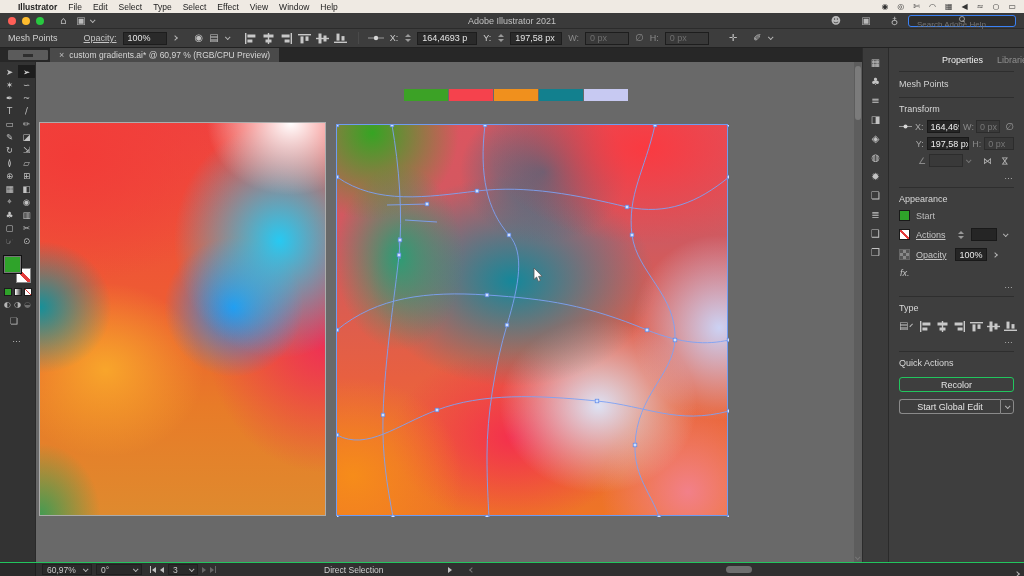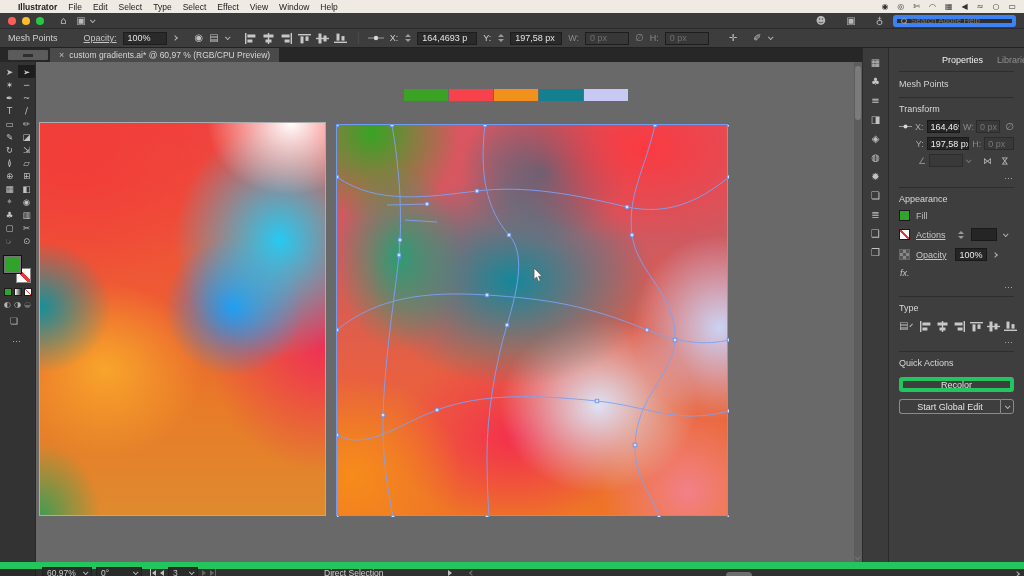--- a/index.html
+++ b/index.html
@@ -16,22 +16,22 @@
   .menu-item.app { font-weight:bold; }
   .menubar-right { margin-left:auto; display:flex; align-items:center; gap:9px; color:#333; font-size:8px; }
 
   
   .titlebar { position:absolute; left:0; top:13px; width:1024px; height:16px; background:#3a3a3a;
               border-bottom:1px solid #2b2b2b; display:flex; align-items:center; padding:0 8px; }
   .traffic { width:8px; height:8px; border-radius:50%; margin-right:6px; }
   .tb-ico { color:#b9b9b9; font-size:10px; margin-left:10px; line-height:1; }
   .tb-title { position:absolute; left:0; right:0; text-align:center; color:#c0c0c0; font-size:9px; pointer-events:none; }
   .titlebar-right { margin-left:auto; display:flex; align-items:center; gap:10px; z-index:2; }
-  .searchbox { display:flex; align-items:center; gap:4px; background:#2e2e2e; border:4px solid #3b82f6;
-               border-radius:3px; height:12px; width:123px; padding:0 4px; color:#8a8a8a; }
+  .searchbox { display:flex; align-items:center; gap:4px; background:#2e2e2e; border:1px solid #3b82f6;
+               border-radius:3px; height:12px; width:108px; padding:0 4px; color:#8a8a8a;flex-direction:column; }
   .searchbox input { background:transparent; border:none; outline:none; color:#9a9a9a; font-size:8px; width:90px;
                      font-family:"Liberation Sans",sans-serif; }
   .mag { position:relative; width:6px; height:6px; }
   .mag::before { content:""; position:absolute; left:0; top:0; width:4px; height:4px; border:1px solid #9a9a9a; border-radius:50%; }
   .mag::after { content:""; position:absolute; left:4px; top:4px; width:3px; height:1px; background:#9a9a9a; transform:rotate(45deg); transform-origin:0 0; }
 
   
   .controlbar { position:absolute; left:0; top:29px; width:1024px; height:19px; background:#3d3d3d;
                 border-bottom:1px solid #222; display:flex; align-items:center; padding:0 8px; gap:6px; color:#c5c5c5; }
   .cb-label { color:#cfcfcf; }
@@ -141,29 +141,29 @@
   .more { text-align:right; color:#b5b5b5; letter-spacing:1px; margin:2px 0 0 0; }
   .ap-row { display:flex; align-items:center; gap:6px; margin-bottom:7px; }
   .ap-swatch { width:11px; height:11px; border:1px solid #1a1a1a; }
   .checker { width:11px; height:11px; border:1px solid #666;
              background-image:linear-gradient(45deg,#888 25%,transparent 25%,transparent 75%,#888 75%),
                               linear-gradient(45deg,#888 25%,#555 25%,#555 75%,#888 75%);
              background-size:6px 6px; background-position:0 0,3px 3px; }
   .ap-box { background:#252525; border:1px solid #191919; height:13px; display:flex; align-items:center; padding:0 4px; color:#e8e8e8; }
   .fx { font-style:italic; color:#c5c5c5; margin:3px 0 2px 1px; }
   .align-row { display:flex; align-items:center; gap:2px; }
-  .qa-btn { border:4px solid #22c55e; border-radius:3px; height:15px; display:flex; align-items:center; justify-content:center;
+  .qa-btn { border:1px solid #22c55e; border-radius:3px; height:15px; display:flex; align-items:center; justify-content:center;
             color:#e3e3e3; margin-bottom:7px; }
   .qa-split { display:flex; margin-bottom:7px; }
   .qa-split .main { flex:1; border:1px solid #8a8a8a; border-right:none; border-radius:3px 0 0 3px; height:15px;
                     display:flex; align-items:center; justify-content:center; color:#e3e3e3; }
   .qa-split .arrow { width:14px; border:1px solid #8a8a8a; border-radius:0 3px 3px 0; display:flex; align-items:center; justify-content:center; }
 
   
-  .statusbar { position:absolute; left:0; top:562px; width:1024px; height:14px; background:#303030; border-top:7px solid #22c55e;
+  .statusbar { position:absolute; left:0; top:562px; width:1024px; height:14px; background:#303030; border-top:1px solid #22c55e;
                display:flex; align-items:flex-end; color:#c9c9c9; font-size:8.5px; }
   .sb-left { width:36px; height:100%; background:#2a2a2a; border-right:1px solid #1f1f1f; }
   .sb-group { display:flex; align-items:center; gap:4px; padding:0 6px; height:100%; }
   .sb-box { display:flex; align-items:center; gap:5px; background:#2a2a2a; border:1px solid #202020; height:11px; padding:0 4px; }
   .tri { width:0; height:0; display:inline-block; }
   .tri.l { border-top:3px solid transparent; border-bottom:3px solid transparent; border-right:4px solid #c0c0c0; }
   .tri.r { border-top:3px solid transparent; border-bottom:3px solid transparent; border-left:4px solid #c0c0c0; } .tri.dim.r { border-left-color:#666; }
   .bar { width:1px; height:7px; background:#c0c0c0; display:inline-block; }
   .bar.dim { background:#666; }
   .sb-tool { margin-left:104px; color:#d0d0d0; }
@@ -202,20 +202,21 @@
       </span>
   </div>
 
   <div class="titlebar">
     <span class="traffic" style="background: rgb(255, 95, 87);"></span>
     <span class="traffic" style="background: rgb(254, 188, 46);"></span>
     <span class="traffic" style="background: rgb(40, 200, 64);"></span>
     <span class="tb-ico glyph">⌂</span>
     <span class="tb-ico glyph">▣</span>
     <span class="chev down" style="margin-left:4px"></span>
+    <div class="tb-title">Adobe Illustrator 2021</div>
     <div class="titlebar-right">
       <span class="tb-ico glyph">☻</span>
       <span class="tb-ico glyph">▣</span>
       <span class="tb-ico glyph" style="display:inline-block;transform:rotate(180deg)">♀</span>
       <span class="searchbox">
         <span class="mag"></span>
         <input placeholder="Search Adobe Help" style="">
       </span>
     </div>
   </div>
@@ -484,21 +485,21 @@
           <span class="flip v glyph">⋈</span>
         </span>
       </div>
       <div class="more">…</div>
     </div>
 
     <div class="sect">
       <div class="sect-title">Appearance</div>
       <div class="ap-row">
         <span class="ap-swatch" style="background: rgb(47, 163, 42);"></span>
-        <span>Fill</span>
+        <span>Start</span>
       </div>
       <div class="ap-row">
         <span class="ap-swatch redslash" style="background-color:#fff"></span>
         <span class="linklabel">Actions</span>
         <span class="stepper" style="margin-left:6px">
             <i class="up"></i>
             <i class="dn"></i>
           </span>
         <span class="ap-box" style="width:26px"></span>
         <span class="chev down"></span>

